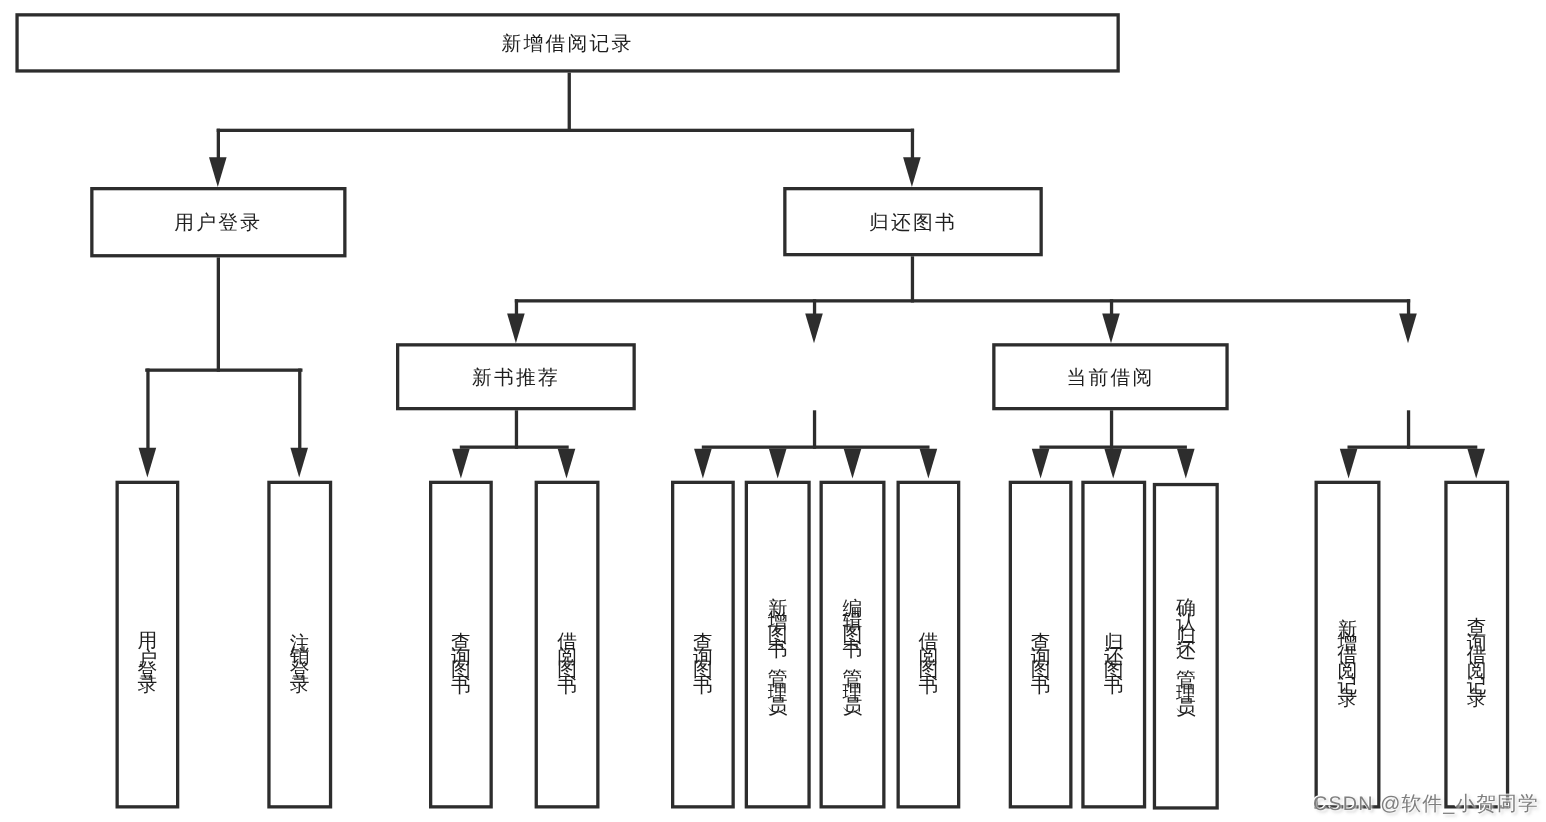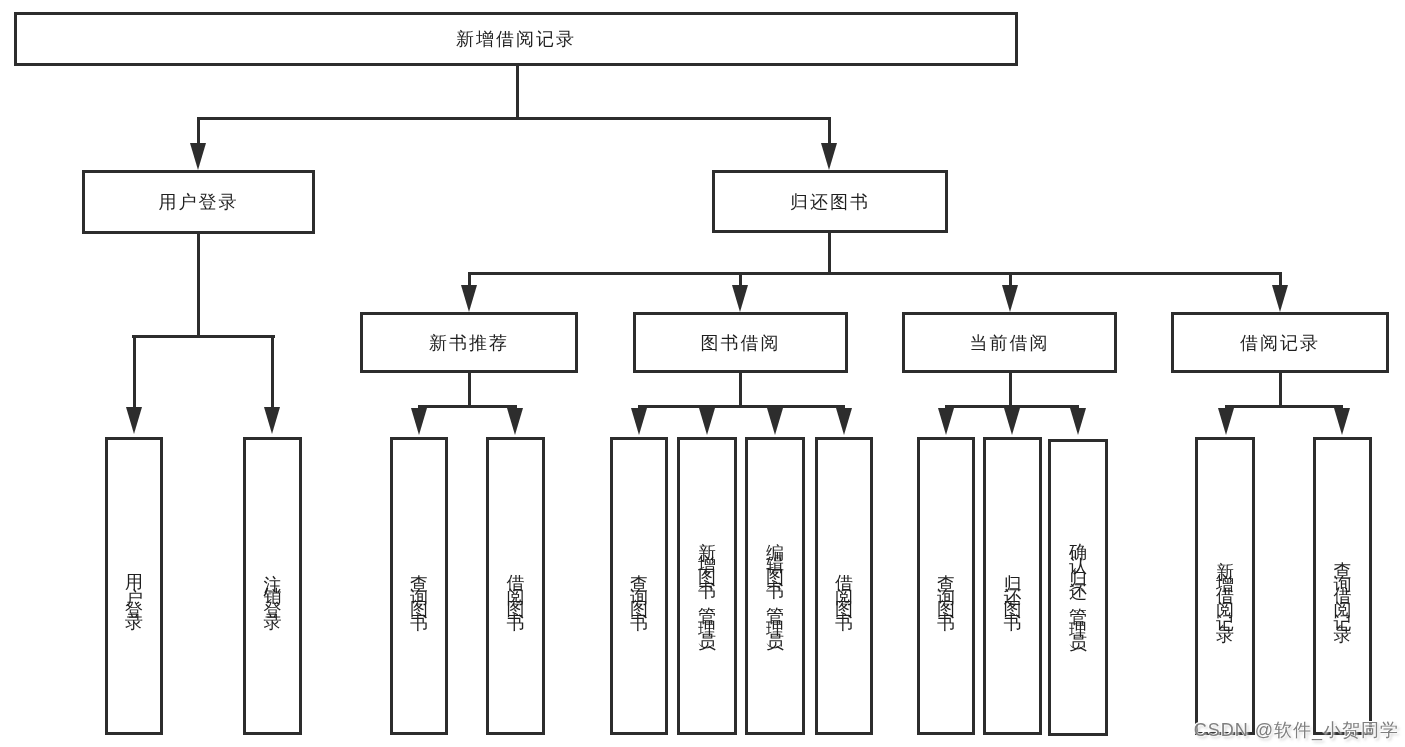--- a/index.html
+++ b/index.html
@@ -94,28 +94,22 @@
   <div class="vl" style="left:739px;top:272px;height:16px"></div>
   <div class="ah" style="left:732px;top:285px"></div>
   <div class="vl" style="left:1009px;top:272px;height:16px"></div>
   <div class="ah" style="left:1002px;top:285px"></div>
   <div class="vl" style="left:1279px;top:272px;height:16px"></div>
   <div class="ah" style="left:1272px;top:285px"></div>
 
   <div class="box" style="left:360px;top:312px;width:218px;height:61px">
     <span>新书推荐</span>
   </div>
-  <div class="box" style="left:633px;top:312px;width:215px;height:61px">
-    <span>图书借阅</span>
-  </div>
   <div class="box" style="left:902px;top:312px;width:215px;height:61px">
     <span>当前借阅</span>
-  </div>
-  <div class="box" style="left:1171px;top:312px;width:218px;height:61px">
-    <span>借阅记录</span>
   </div>
 
   <div class="vl" style="left:468px;top:373px;height:35px"></div>
   <div class="hl" style="left:418px;top:405px;width:99px"></div>
   <div class="ah" style="left:411px;top:408px"></div>
   <div class="ah" style="left:507px;top:408px"></div>
 
   <div class="vl" style="left:739px;top:373px;height:35px"></div>
   <div class="hl" style="left:638px;top:405px;width:207px"></div>
   <div class="ah" style="left:631px;top:408px"></div>

